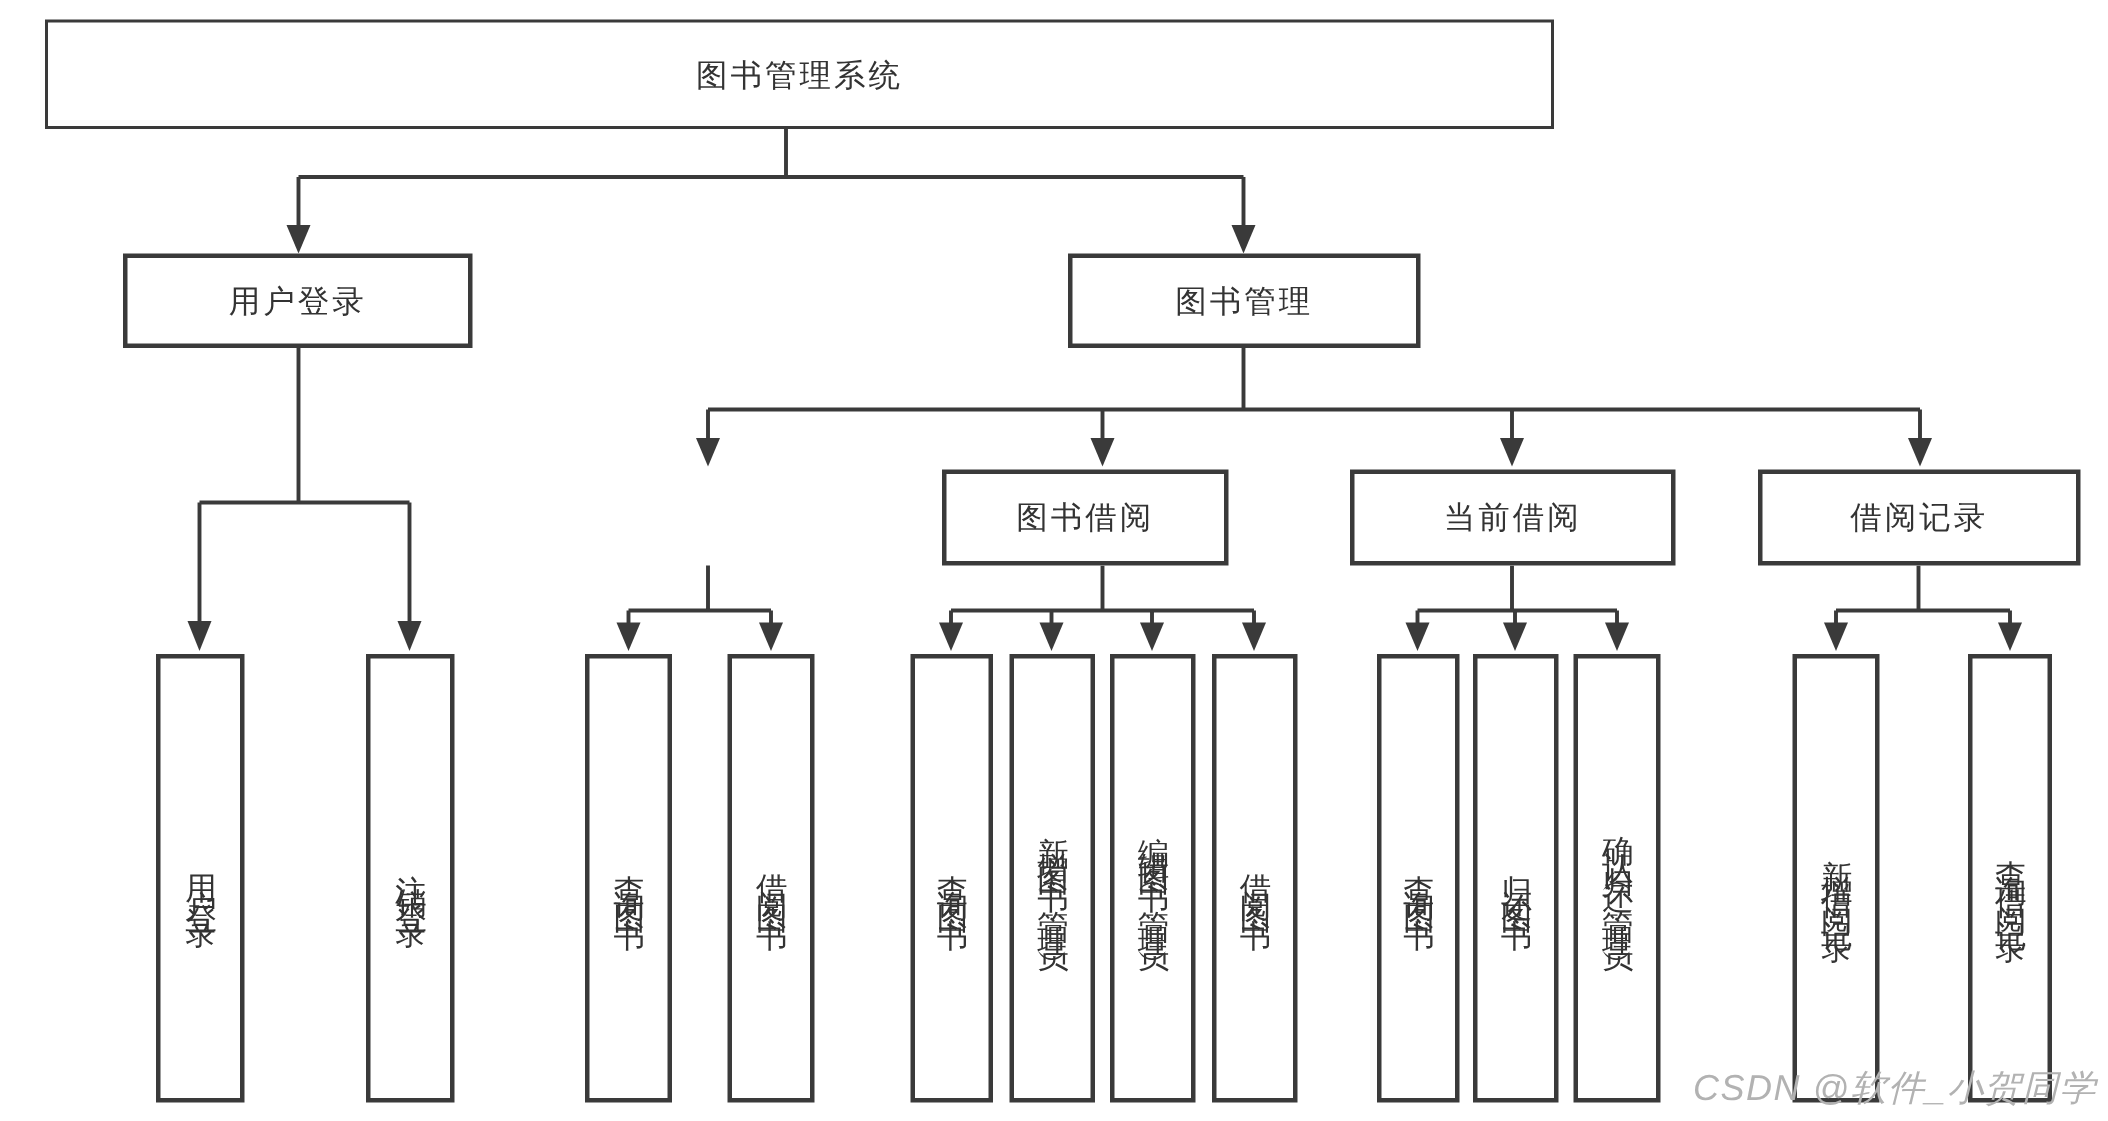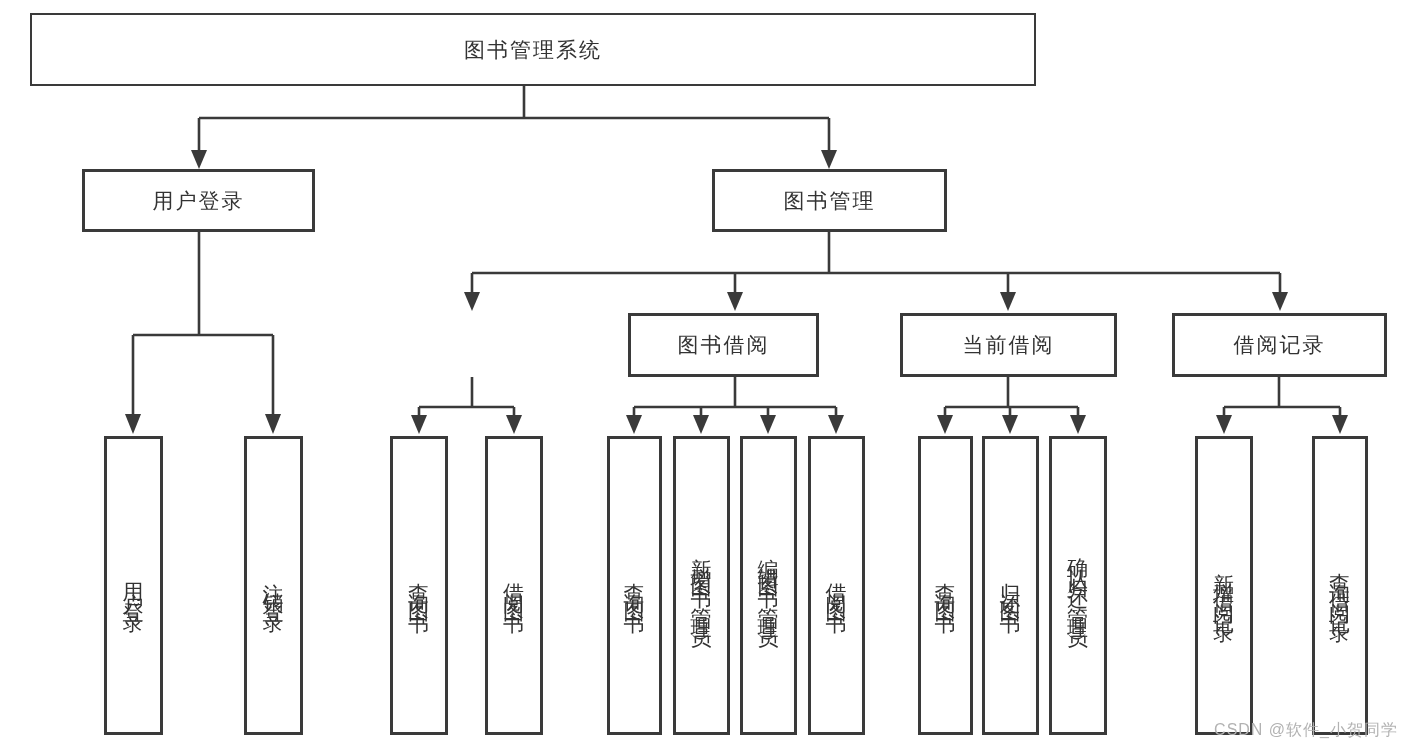--- a/index.html
+++ b/index.html
@@ -24,23 +24,23 @@
   .node.root { border-width: 2.6px; }
   .node.v span {
     writing-mode: vertical-rl;
     text-orientation: mixed;
     font-size: 21px;
     letter-spacing: 10px;
     line-height: 1;
   }
   .watermark {
     position: absolute; right: 7px; bottom: 6px;
-    font-size: 16px; letter-spacing: 1px;
+    font-size: 24px; letter-spacing: 1px;
     color: var(--watermark, #b2b2b2);
-    z-index: 5; white-space: nowrap;
+    z-index: 5; white-space: nowrap; font-style: italic;
   }
 </style>
 </head>
 <body>
 
 <div class="canvas">
 
   <svg class="connectors" width="1405" height="747" viewBox="0 0 1405 747">
     <g>
       <path d="M524,68 V118 M199,118 H829 M199,118 V152 M829,118 V152"></path>

